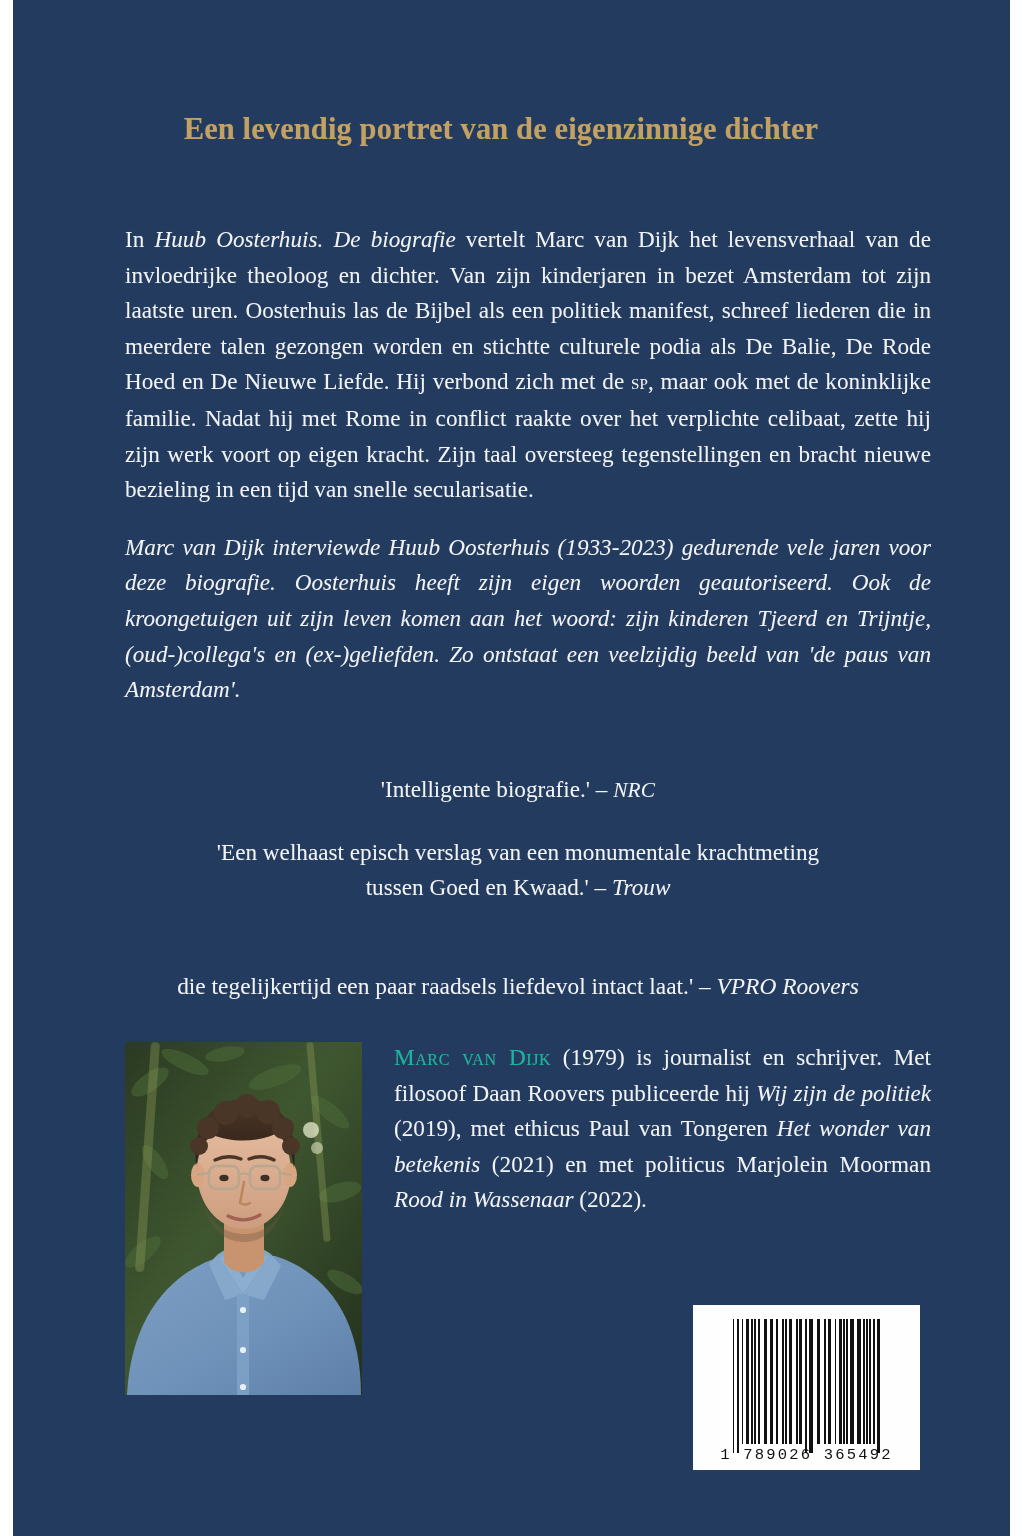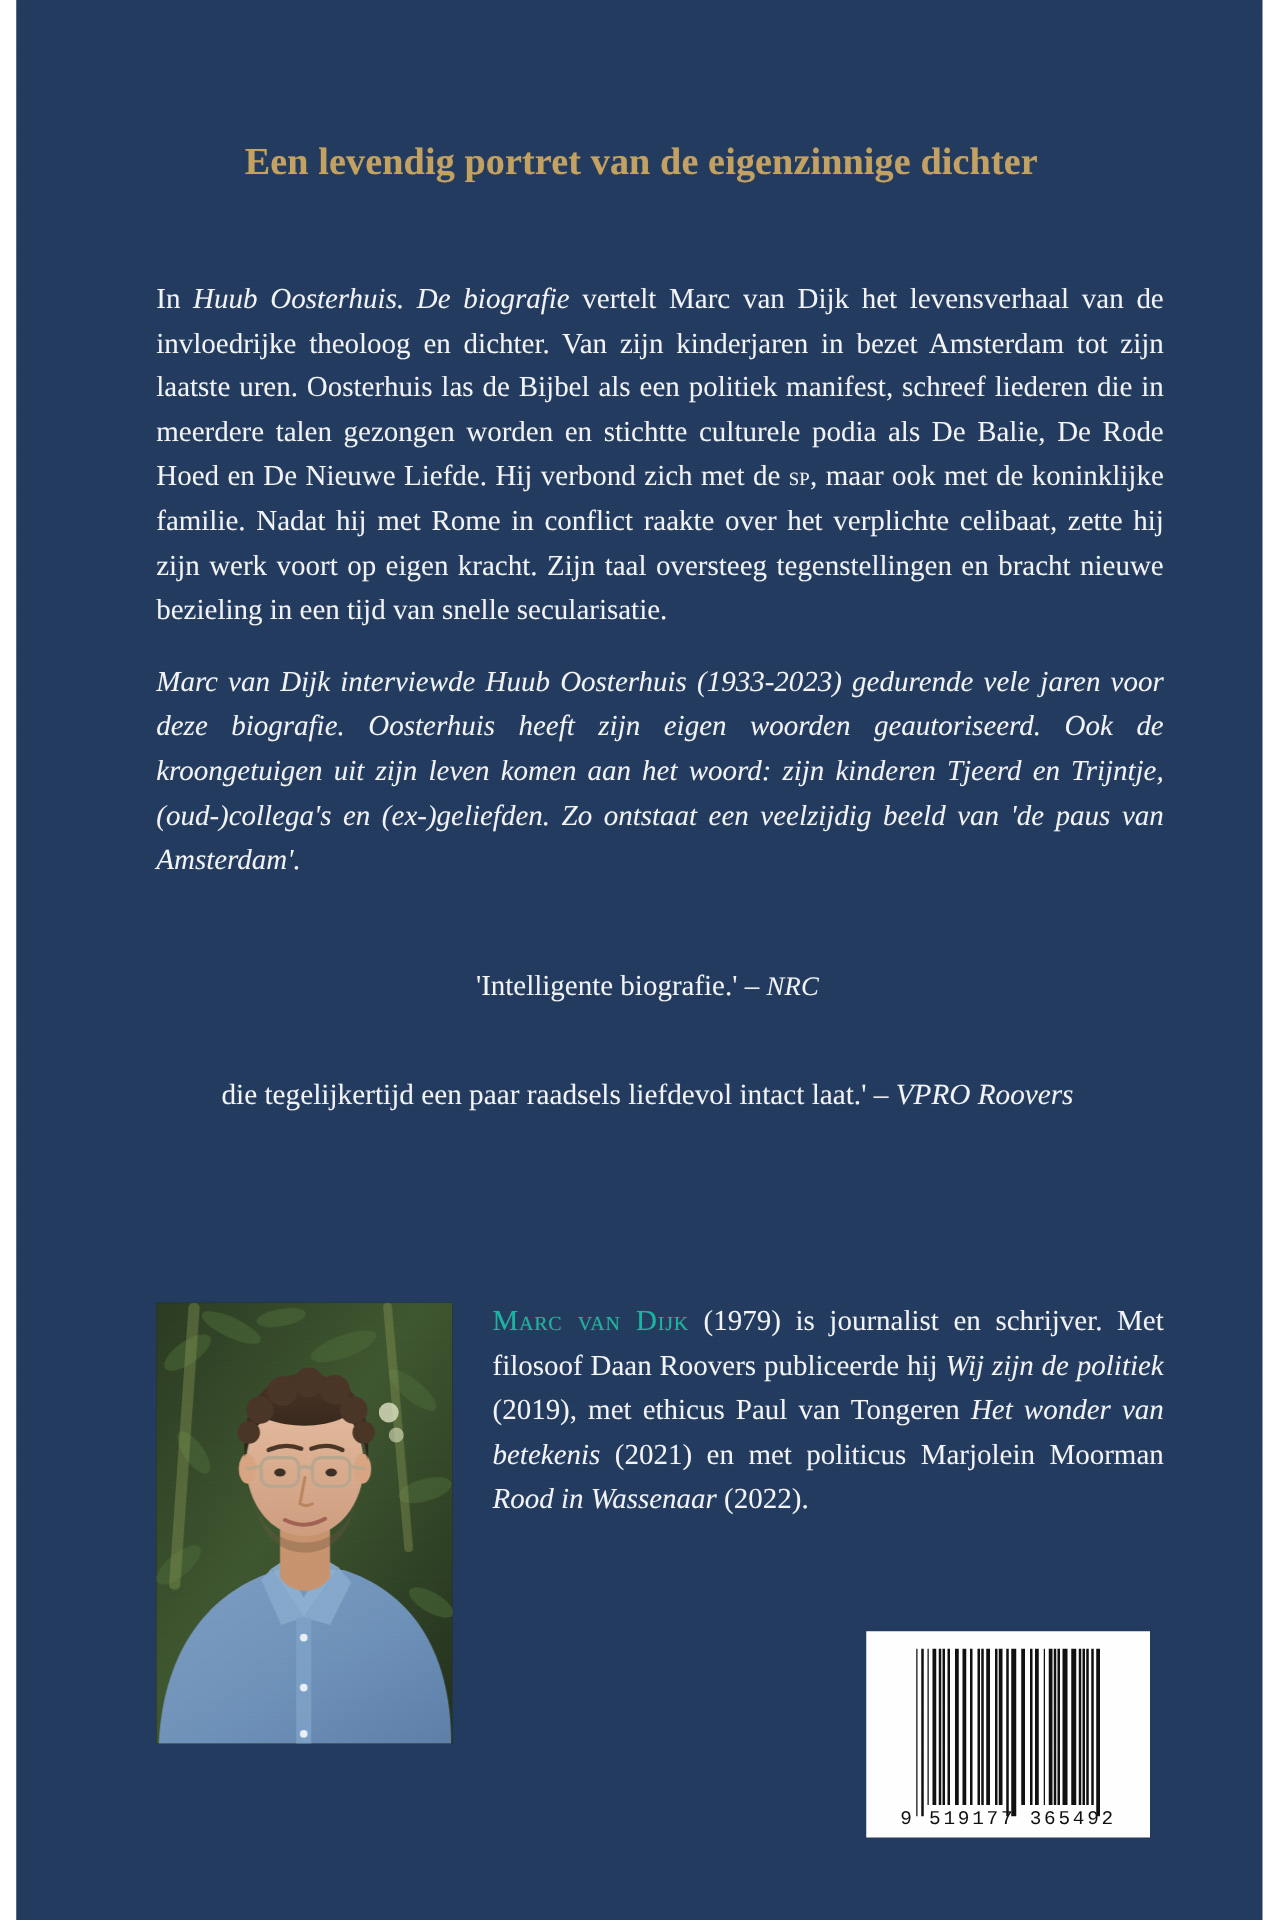--- a/index.html
+++ b/index.html
@@ -31,21 +31,21 @@
     inset: 0;
     pointer-events: none;
     background:
       repeating-linear-gradient(0deg, rgba(255,255,255,0.012) 0px, rgba(255,255,255,0.012) 1px, rgba(0,0,0,0.012) 1px, rgba(0,0,0,0.012) 2px);
     opacity: .7;
   }
 
   
   .headline {
     position: absolute;
-    left: 70px;
+    left: 58px;
     top: 108px;
     width: 860px;
     text-align: center;
     color: #c4a263;
     font-family: "Liberation Serif", "DejaVu Serif", serif;
     font-weight: bold;
     font-size: 30.5px;
     line-height: 42px;
     letter-spacing: .1px;
     text-shadow: 0 0 1px rgba(196,162,99,.35);
@@ -176,20 +176,21 @@
     <span>Een levendig portret van de eigenzinnige dichter</span>
   </div>
 
   <div class="body-col">
     <p><span>In </span><span class="it">Huub Oosterhuis. De biografie</span><span> vertelt Marc van Dijk het levensverhaal van de invloedrijke theoloog en dichter. Van zijn kinderjaren in bezet Amsterdam tot zijn laatste uren. Oosterhuis las de Bijbel als een politiek manifest, schreef liederen die in meerdere talen gezongen worden en stichtte culturele podia als De Balie, De Rode Hoed en De Nieuwe Liefde. Hij verbond zich met de </span><span class="sc">sp</span><span>, maar ook met de koninklijke familie. Nadat hij met Rome in conflict raakte over het verplichte celibaat, zette hij zijn werk voort op eigen kracht. Zijn taal oversteeg tegenstellingen en bracht nieuwe bezieling in een tijd van snelle secularisatie.</span></p>
     <p>Marc van Dijk interviewde Huub Oosterhuis (1933-2023) gedurende vele jaren voor deze biografie. Oosterhuis heeft zijn eigen woorden geautoriseerd. Ook de kroongetuigen uit zijn leven komen aan het woord: zijn kinderen Tjeerd en Trijntje, (oud-)collega's en (ex-)geliefden. Zo ontstaat een veelzijdig beeld van 'de paus van Amsterdam'.</p>
   </div>
 
   <div class="quotes">
     <div class="quote quote-1"><span>'Intelligente biografie.' – </span><span class="it sc">NRC</span></div>
+    <div class="quote quote-2"><span>'Een welhaast episch verslag van een monumentale krachtmeting</span><br><span>tussen Goed en Kwaad.' – </span><span class="it">Trouw</span></div>
     <div class="quote quote-3"><br><span>die tegelijkertijd een paar raadsels liefdevol intact laat.' – </span><span class="it">VPRO Roovers</span></div>
   </div>
 
   <div class="author-photo">
     <svg viewBox="0 0 237 353" preserveAspectRatio="xMidYMid slice">
       <defs>
         <linearGradient id="bgFoliage" x1="0" y1="0" x2="1" y2="1">
           <stop offset="0%" stop-color="#2b3a22"></stop>
           <stop offset="45%" stop-color="#3f5730"></stop>
           <stop offset="100%" stop-color="#23301d"></stop>
@@ -340,16 +341,16 @@
         <i style="width: 1px; background: transparent;"></i>
         <i style="width: 2px;"></i>
         <i style="width: 1px; background: transparent;"></i>
         <i style="width: 2px;"></i>
         <i style="width: 2px; background: transparent;"></i>
         <i style="width: 2px;"></i>
         <i style="width: 2px; background: transparent; margin-bottom: -9px;"></i>
         <i style="width: 3px; margin-bottom: -9px;"></i>
         <i style="width: 1px; background: transparent; margin-bottom: -9px;"></i>
       </div>
-    <div class="barcode-digits">9 519177 365492</div>
+    <div class="barcode-digits">1 789026 365492</div>
   </div>
 
 </div>
 
 </body></html>

